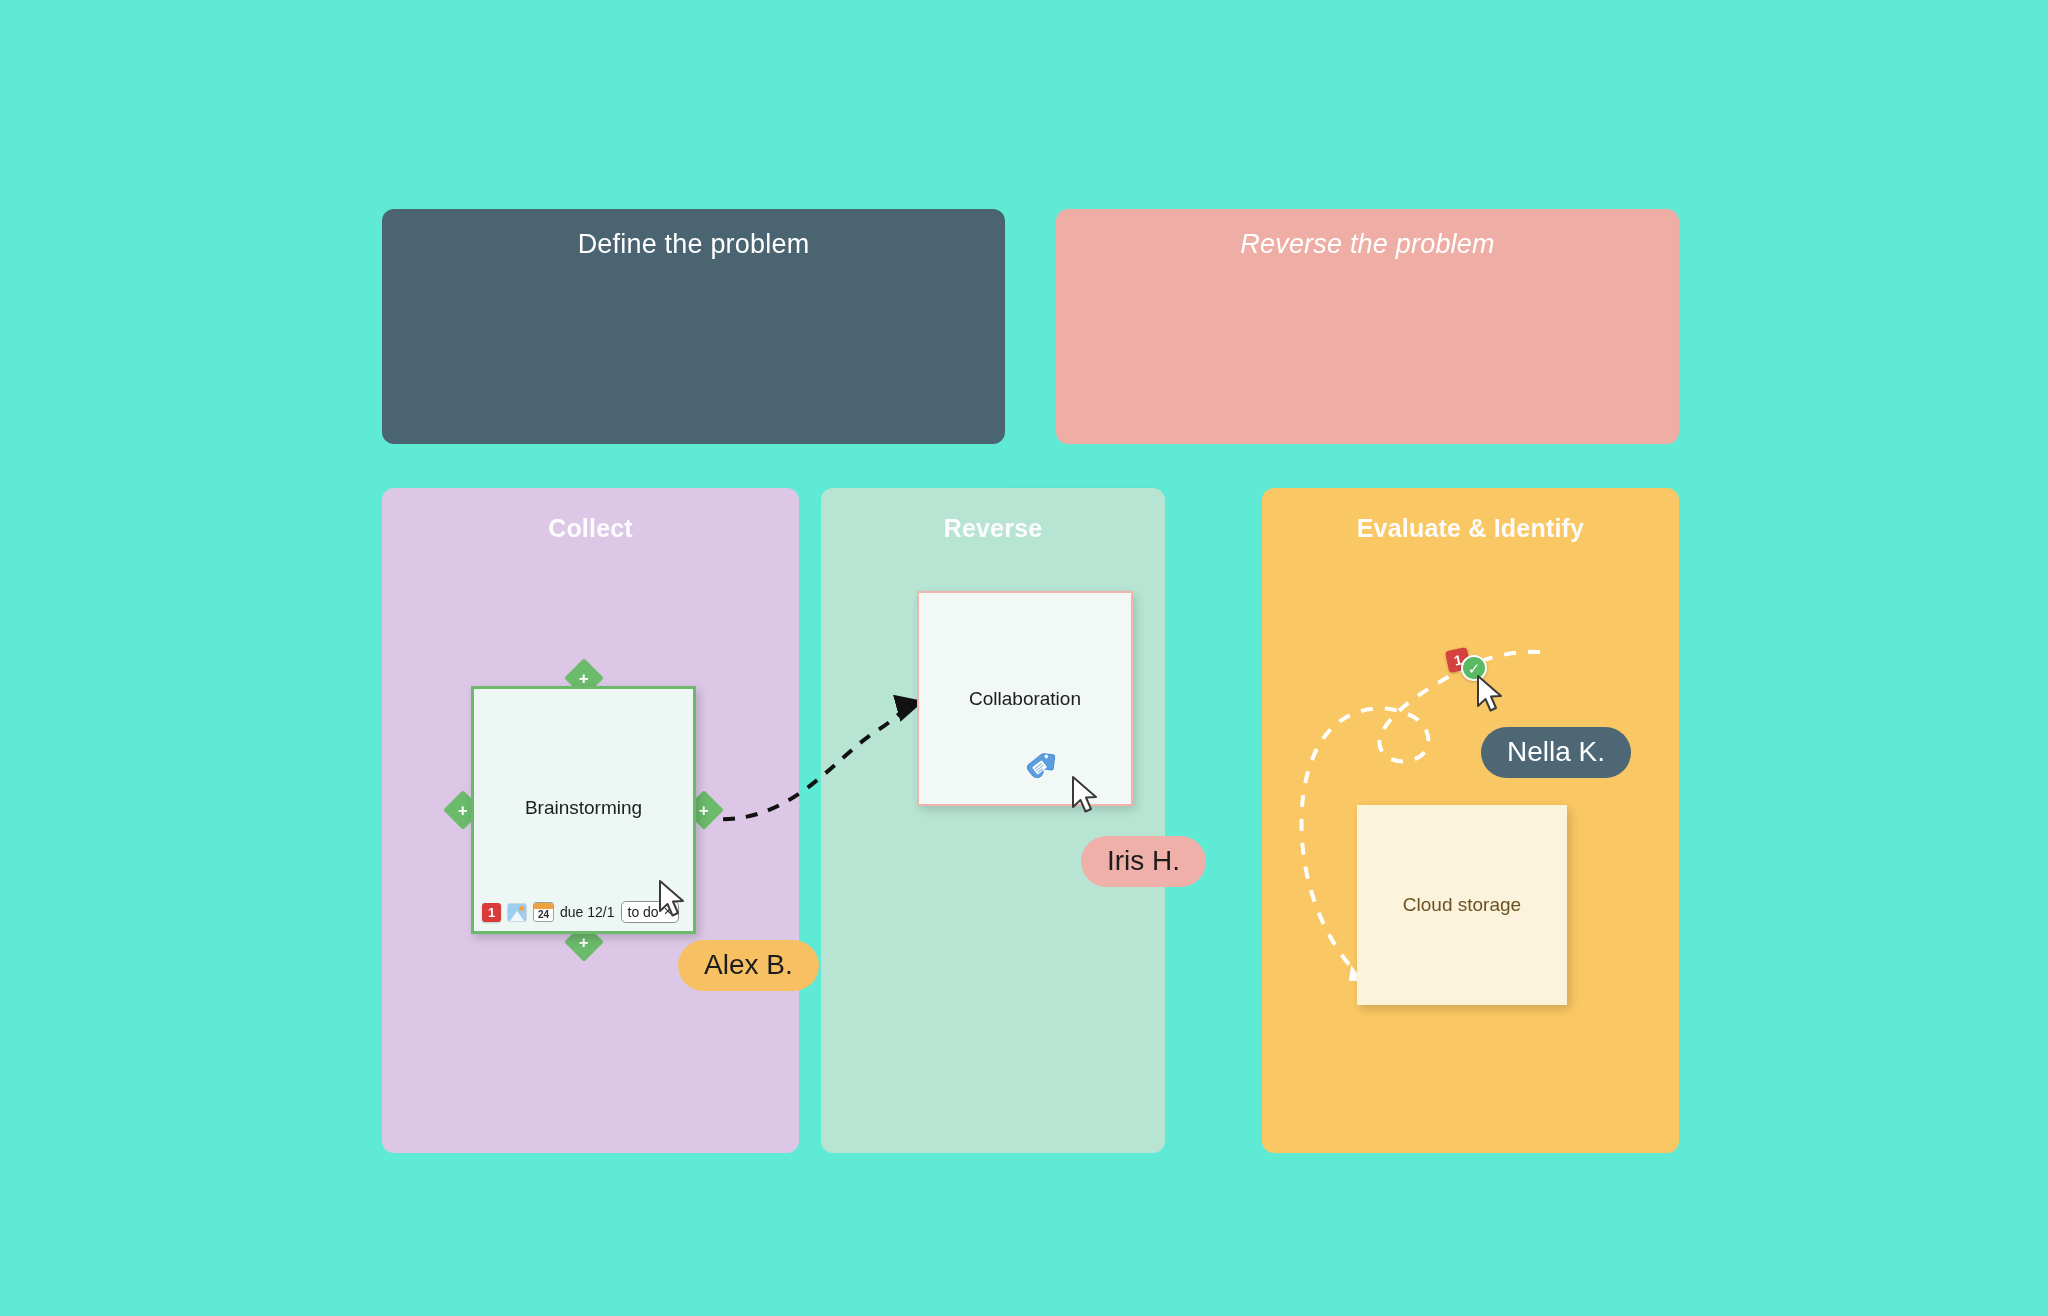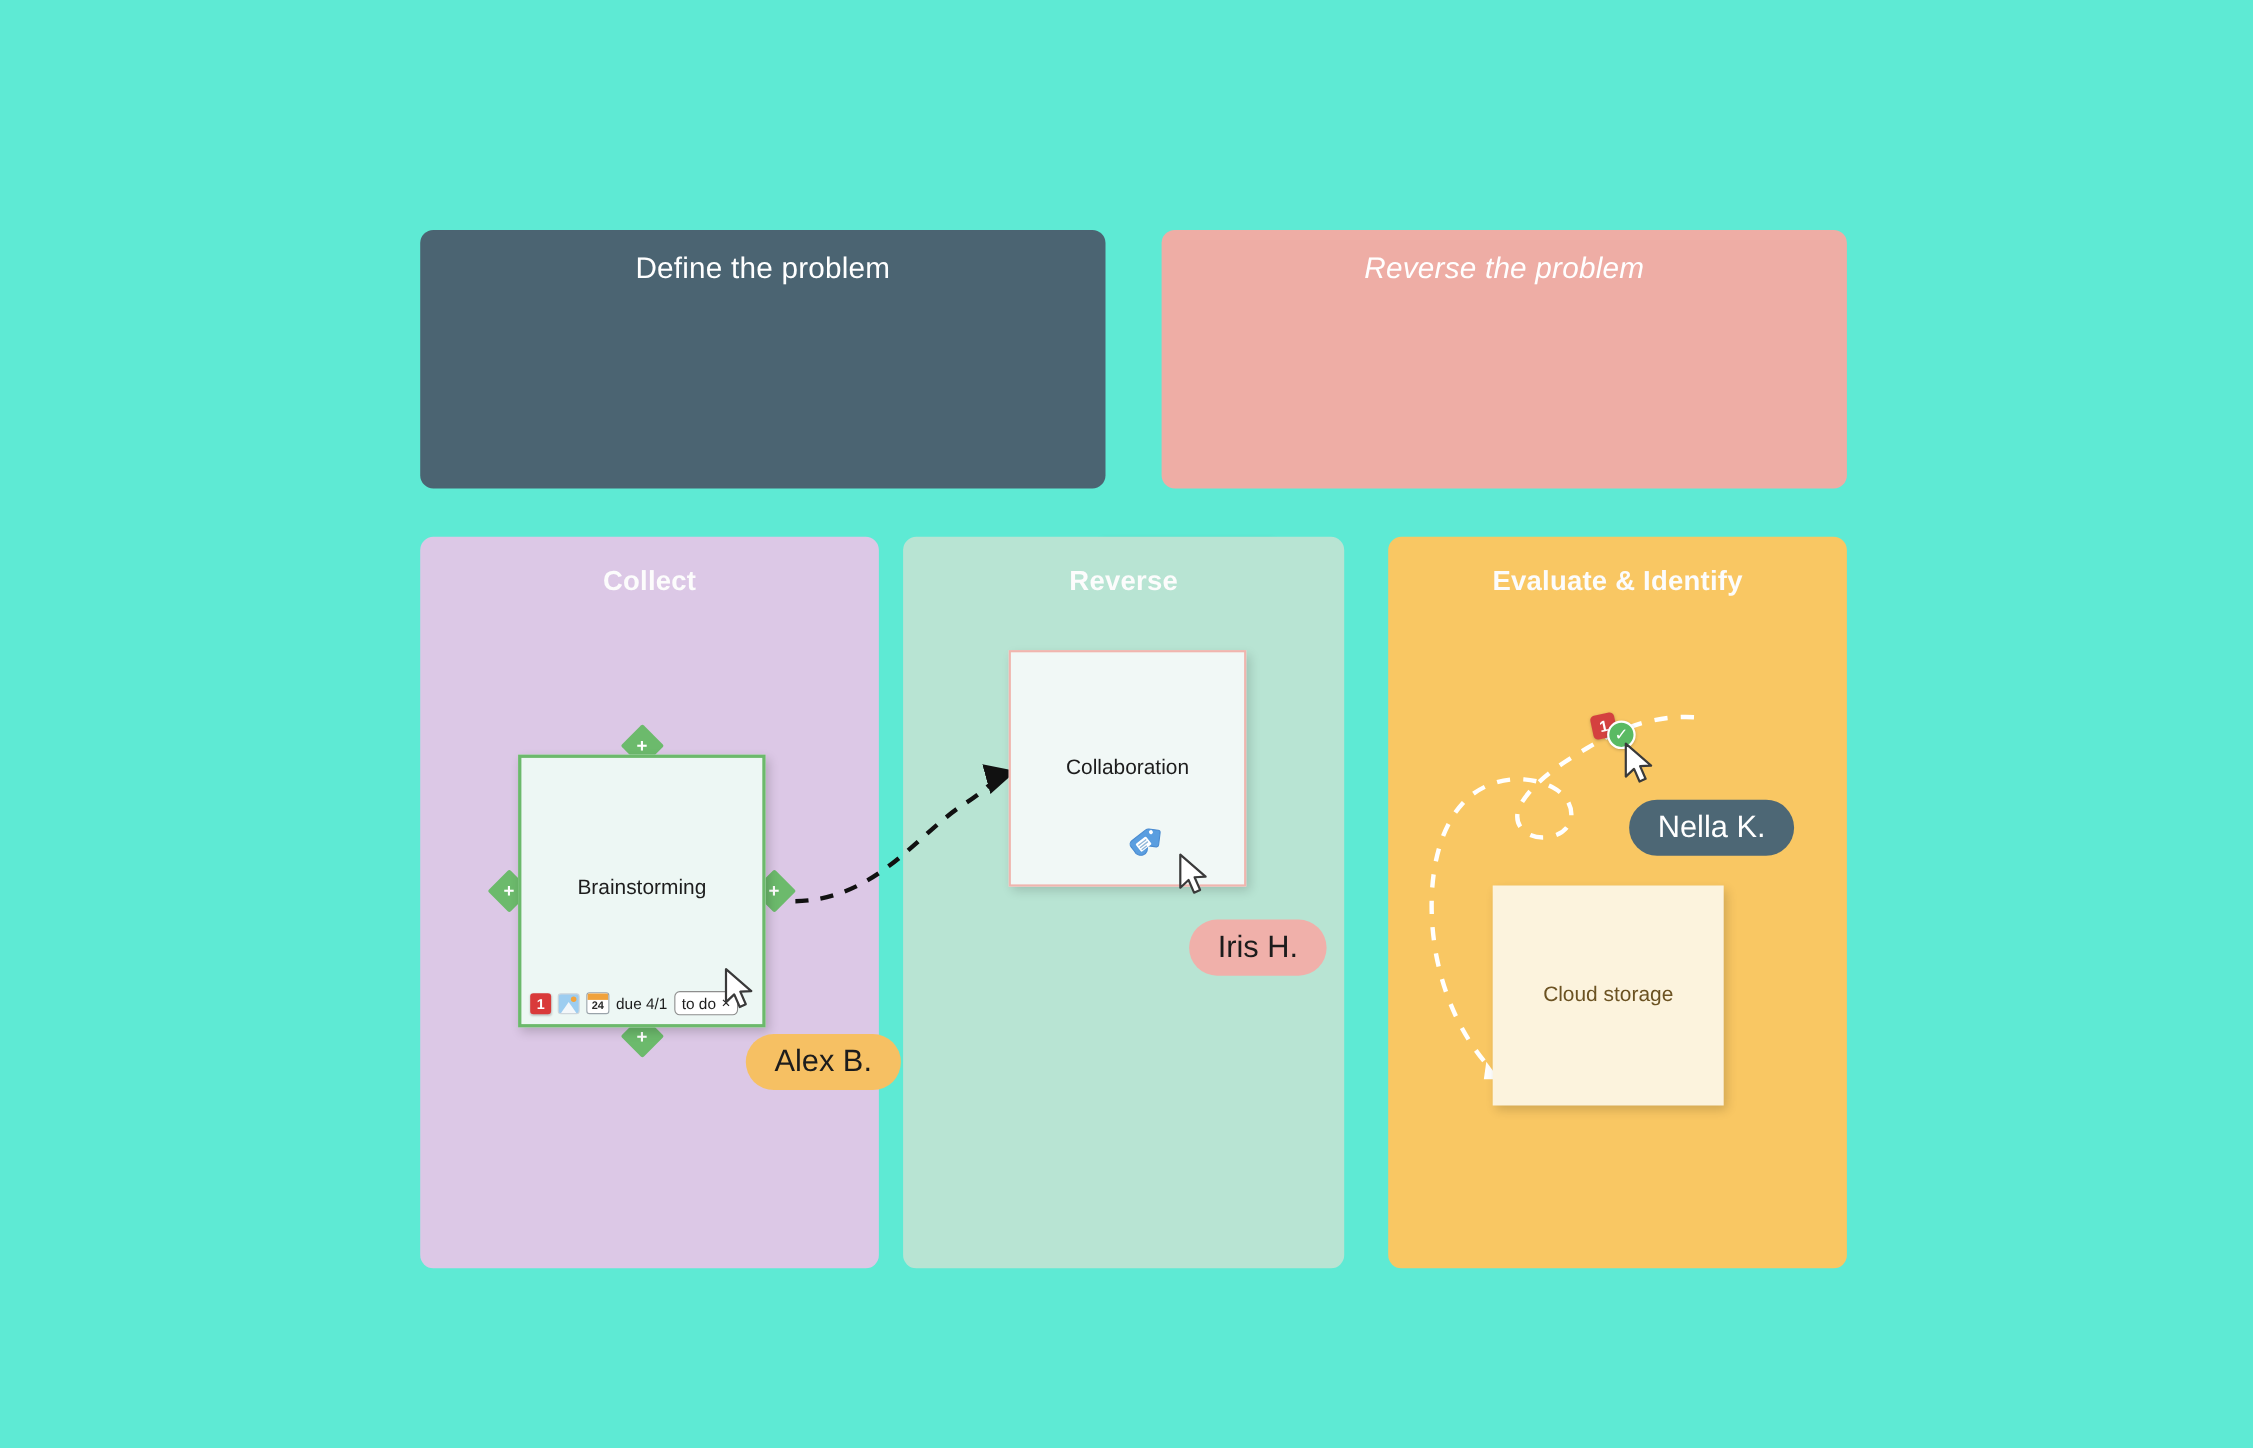--- a/index.html
+++ b/index.html
@@ -45,21 +45,21 @@
   #note-turn-ideas { left: 618px; top: 281px; width: 155px; height: 155px; }
 
   
   .column {
     position: absolute;
     top: 488px; height: 665px;
     border-radius: 12px;
     font-weight: bold;
   }
   #col-collect  { left: 382px;  width: 417px; background: #dcc8e6; }
-  #col-reverse  { left: 821px;  width: 401px; background: #b8e4d3; }
+  #col-reverse  { left: 821px;  width: 344px; background: #b8e4d3; }
   #col-evaluate { left: 1262px; width: 417px; background: #f9c763; }
   .column .frame-title { top: 26px; font-size: 25px; color: #fcfcfc; }
 
   
   .svg-layer {
     position: absolute; left: 0; top: 0;
     width: 2048px; height: 1316px;
     pointer-events: none;
   }
 
@@ -285,21 +285,21 @@
         </div>
         <div class="bdg">
           <div class="bdg-img"></div>
         </div>
         <div class="bdg">
           <div class="bdg-cal">
             <div class="cal-top"></div>
             <div class="cal-day">24</div>
           </div>
         </div>
-        <div class="due-text">due 4/1</div>
+        <div class="due-text">due 12/1</div>
         <div class="tag-chip">
           <span>to do</span>
           <span class="chip-x">×</span>
         </div>
       </div>
     </div>
   </div>
 
   <div class="card" id="card-collaboration">
     <span>Collaboration</span>

